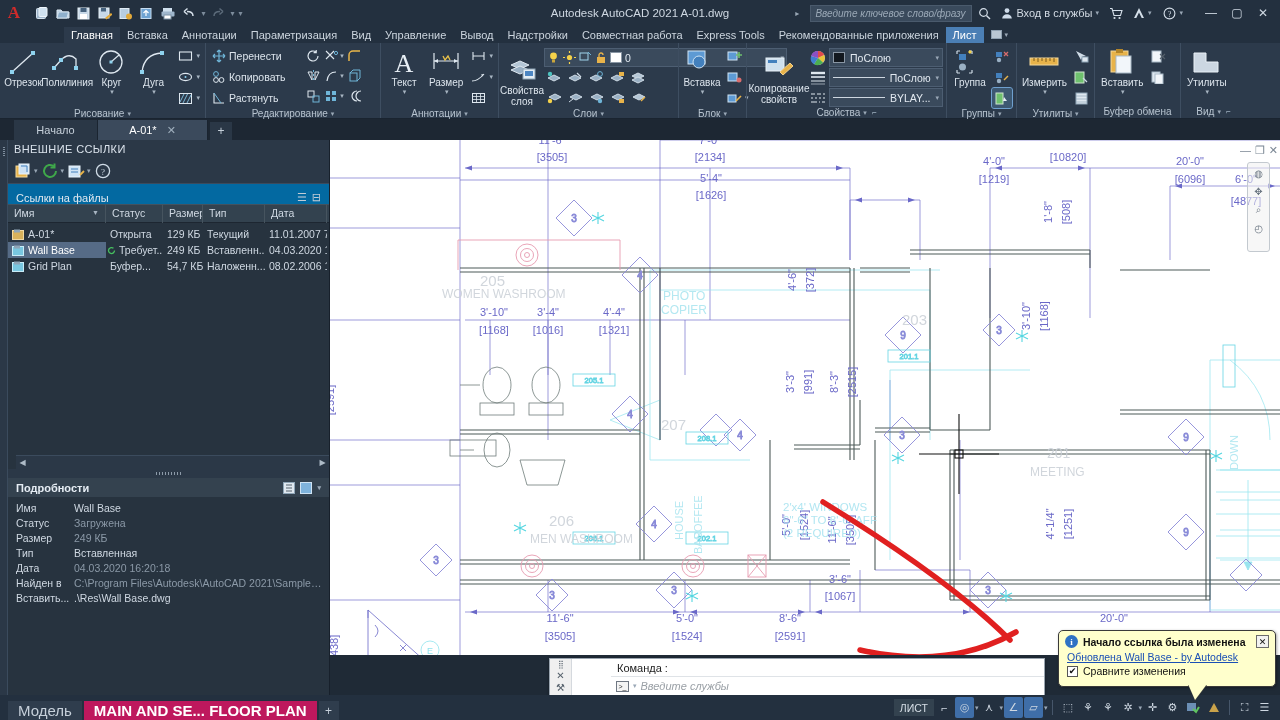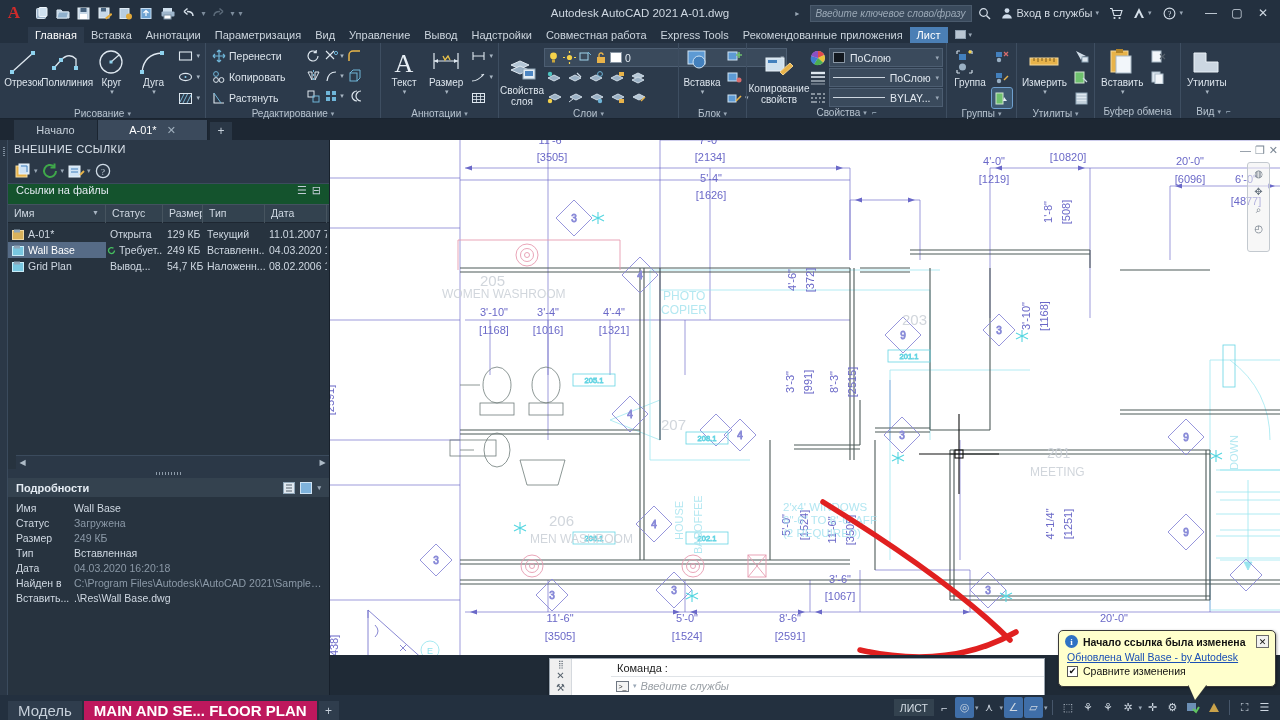--- a/index.html
+++ b/index.html
@@ -42,21 +42,21 @@
   }
   .tri-left { color:#9aa8b6; font-size:8px; margin-right:3px; }
   .tb-item { display:flex; align-items:center; gap:3px; padding:0 5px; height:20px; color:#d3dbe4; font-size:11px;}
   .caret { font-size:7px; color:#9aa8b6; }
   .winbtns { display:flex; align-items:center; margin-left:8px; }
   .winbtn { width:26px; height:22px; display:flex; align-items:center; justify-content:center; color:#cfd8e2; font-size:12px;}
 
   
   .ribbon-tabs {
     position:absolute; left:0; top:26px; width:1280px; height:17px;
-    background:#23303f; display:flex; align-items:flex-end; font-size:11px;
+    background:#23303f; display:flex; align-items:flex-end; font-size:11px;padding-left:36px;
   }
   .rtab { padding:1px 7px 2px 7px; color:#ccd5de; height:16px; line-height:14px; white-space:nowrap;}
   .rtab.active { background:#2c3a4b; color:#ffffff; }
   .rtab.sheet { background:#4b7fb5; color:#ffffff; }
   .rtab.iconic { display:flex; align-items:center; gap:3px;}
   .mini-sq { width:11px;height:9px;background:#b9c6d2; border:1px solid #8fa0b0; display:inline-block;}
 
   
   .ribbon {
     position:absolute; left:0; top:43px; width:1280px; height:76px;
@@ -129,22 +129,22 @@
   .pal-header {
     margin-left:8px; height:18px; display:flex; align-items:center; padding:0 6px;
     font-size:11px; color:#dbe3ec; letter-spacing:.4px; background:#2b3847;
   }
   .pal-toolbar {
     margin-left:8px; height:26px; display:flex; align-items:center; gap:2px; padding:0 6px;
     background:#2b3847; border-bottom:1px solid #3b4b5d;
   }
   .pt-btn { display:flex; align-items:center; gap:2px; height:20px; padding:0 1px; border-radius:2px;}
   .pal-section-title {
-    margin-left:8px; height:20px; display:flex; align-items:flex-start; justify-content:space-between;
-    padding:0 8px; font-size:11px; color:#e2e9f0; background:#14532d;
+    margin-left:8px; height:20px; display:flex; align-items:flex-end; justify-content:space-between;
+    padding:0 8px; font-size:11px; color:#e2e9f0; background:#0369a1;
   }
   .pal-section-title .ico-group { display:flex; gap:5px; color:#c2ccd6; font-size:11px;}
   .xref-table { margin-left:8px; background:#27333f; flex:0 0 auto; }
   .xr-head {
     display:flex; height:19px; align-items:center; font-size:10.5px; color:#cfd8e2;
     background:#33424f; border-top:1px solid #43525f; border-bottom:1px solid #1d2631;
   }
   .xr-head > div { padding-left:6px; border-right:1px solid #46545f; height:19px; line-height:18px; overflow:hidden;}
   .xr-row { display:flex; height:16px; align-items:center; font-size:10.5px; color:#cfd8e2; }
   .xr-row > div { padding-left:4px; height:16px; line-height:16px; overflow:hidden; white-space:nowrap;}
@@ -1112,21 +1112,21 @@
       <div class="xr-row">
         <div class="c-name">
           <span class="xicon">
               <svg width="12" height="11" viewBox="0 0 12 11">
                 <rect x="0.5" y="1.5" width="11" height="9" fill="#79c7e0" stroke="#c9ecf7"></rect>
                 <rect x="2" y="0.5" width="6" height="3" fill="#8fa6b8"></rect>
               </svg>
             </span>
           <span>Grid Plan</span>
         </div>
-        <div class="c-status">Вывод...</div>
+        <div class="c-status">Буфер...</div>
         <div class="c-size">54,7 КБ</div>
         <div class="c-type">Наложенн...</div>
         <div class="c-date">08.02.2006 10</div>
       </div>
     </div>
 
     <div class="pal-list-area">
       <div class="hscroll">
         <div class="hs-btn">◀</div>
         <div class="hs-btn">▶</div>

